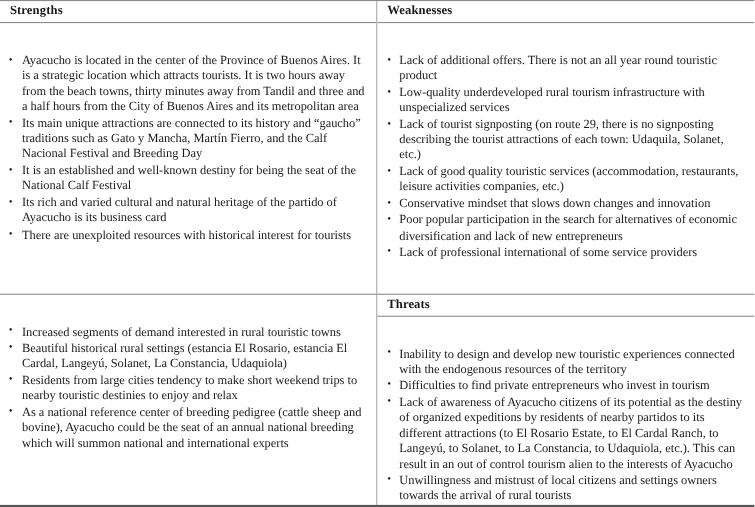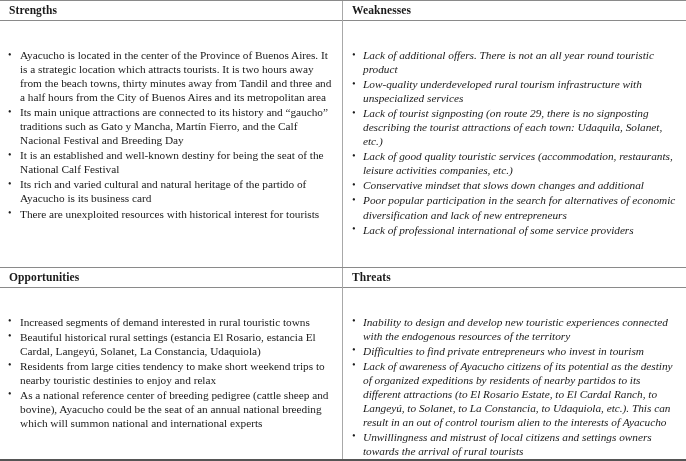--- a/index.html
+++ b/index.html
@@ -86,21 +86,21 @@
     position: absolute;
     left: 0;
     top: -0.5px;
     font-size: 10px;
     line-height: 14.05px;
     color: #1a1a1a;
   }
 
   
   .cell-left .cell-body ul.bullets > li { padding-left: 12px; }
-  .cell-right .cell-body { padding-left: 9px; padding-right: 6px; font-style: italic; }
+  .cell-right .cell-body { padding-left: 9px; padding-right: 6px; }
 </style>
 </head>
 <body>
 
 <div class="swot-table">
 
   <div class="swot-row row-top">
 
     <div class="swot-cell cell-left">
       <div class="cell-header">Strengths</div>
@@ -116,33 +116,32 @@
     </div>
 
     <div class="swot-cell cell-right">
       <div class="cell-header">Weaknesses</div>
       <div class="cell-body">
         <ul class="bullets">
           <li>Lack of additional offers. There is not an all year round touristic product</li>
           <li>Low-quality underdeveloped rural tourism infrastructure with unspecialized services</li>
           <li>Lack of tourist signposting (on route 29, there is no signposting describing the tourist attractions of each town: Udaquila, Solanet, etc.)</li>
           <li>Lack of good quality touristic services (accommodation, restaurants, leisure activities companies, etc.)</li>
-          <li>Conservative mindset that slows down changes and additional</li>
+          <li>Conservative mindset that slows down changes and innovation</li>
           <li>Poor popular participation in the search for alternatives of economic diversification and lack of new entrepreneurs</li>
           <li>Lack of professional international of some service providers</li>
         </ul>
       </div>
     </div>
 
   </div>
 
   <div class="swot-row row-bottom">
 
     <div class="swot-cell cell-left">
-      <div class="cell-header">Opportunities</div>
       <div class="cell-body">
         <ul class="bullets">
           <li>Increased segments of demand interested in rural touristic towns</li>
           <li>Beautiful historical rural settings (estancia El Rosario, estancia El Cardal, Langeyú, Solanet, La Constancia, Udaquiola)</li>
           <li>Residents from large cities tendency to make short weekend trips to nearby touristic destinies to enjoy and relax</li>
           <li>As a national reference center of breeding pedigree (cattle sheep and bovine), Ayacucho could be the seat of an annual national breeding which will summon national and international experts</li>
         </ul>
       </div>
     </div>
 

